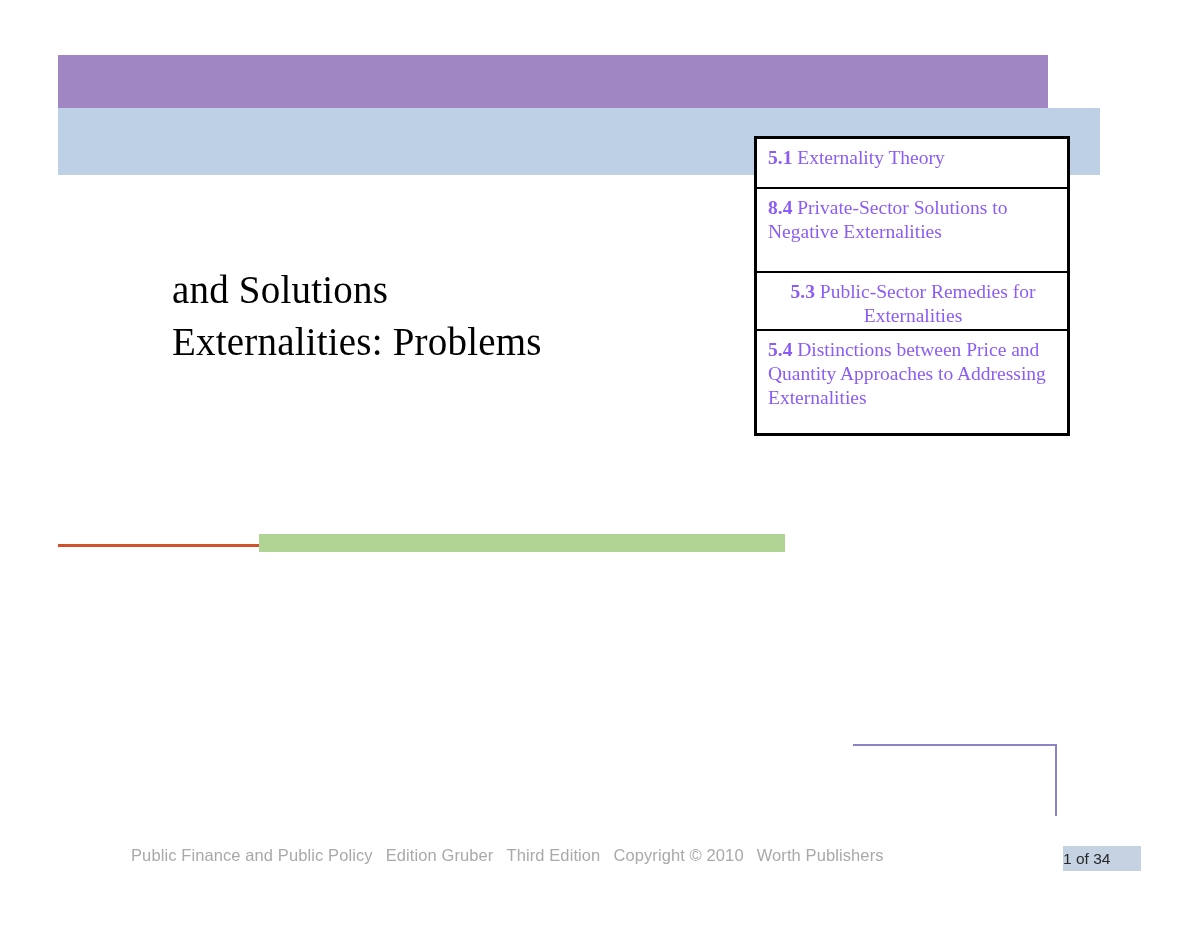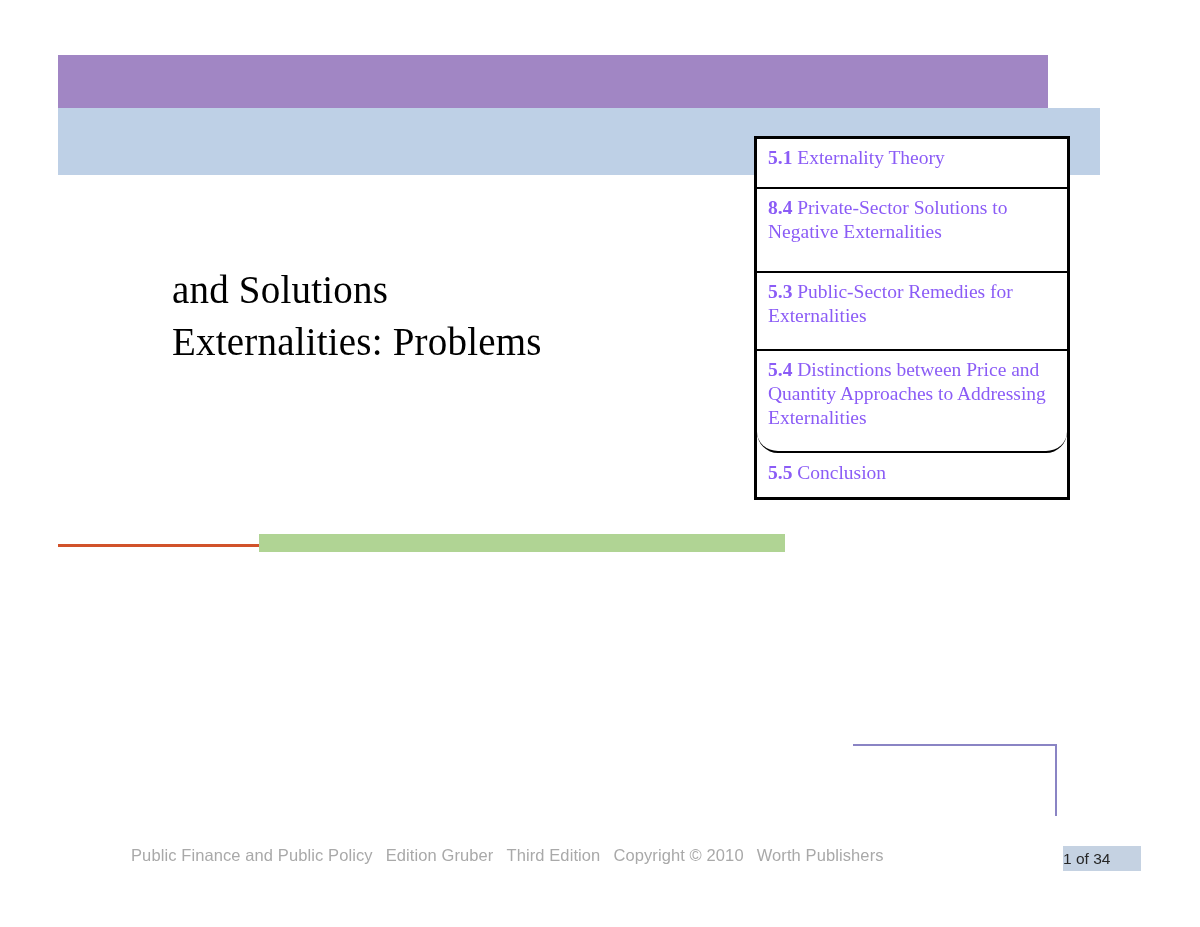--- a/index.html
+++ b/index.html
@@ -95,21 +95,21 @@
     color: #8b5cf6;
     background: #ffffff;
   }
   .toc-row:last-child { border-bottom: none; }
   .toc-row .num {
     font-weight: bold;
   }
 
   .r1 { height: 50px; }
   .r2 { height: 84px; }
-  .r3 { height: 78px; }
+  .r3 { height: 58px; text-align: center; }
   .r4 { height: 102px; border-radius: 21px; }
   .r5 { height: 44px; padding-top: 8px; }
 
   
   .footer {
     position: absolute;
     left: 131px; top: 846px;
     font-family: "Liberation Sans", sans-serif;
     font-size: 16.5px;
     color: #a9a9a9;
@@ -156,23 +156,20 @@
     </div>
 
     <div class="toc-row r3">
       <span class="num">5.3</span><span> Public-Sector Remedies for Externalities</span>
     </div>
 
     <div class="toc-row r4">
       <span class="num">5.4</span><span> Distinctions between Price and Quantity Approaches to Addressing Externalities</span>
     </div>
 
-    <div class="toc-row r5">
-      <span class="num">5.5</span><span> Conclusion</span>
-    </div>
 
   </div>
 
   <div class="rule-orange"></div>
   <div class="band-green"></div>
 
   <div class="corner-h"></div>
   <div class="corner-v"></div>
 
   <div class="footer">

